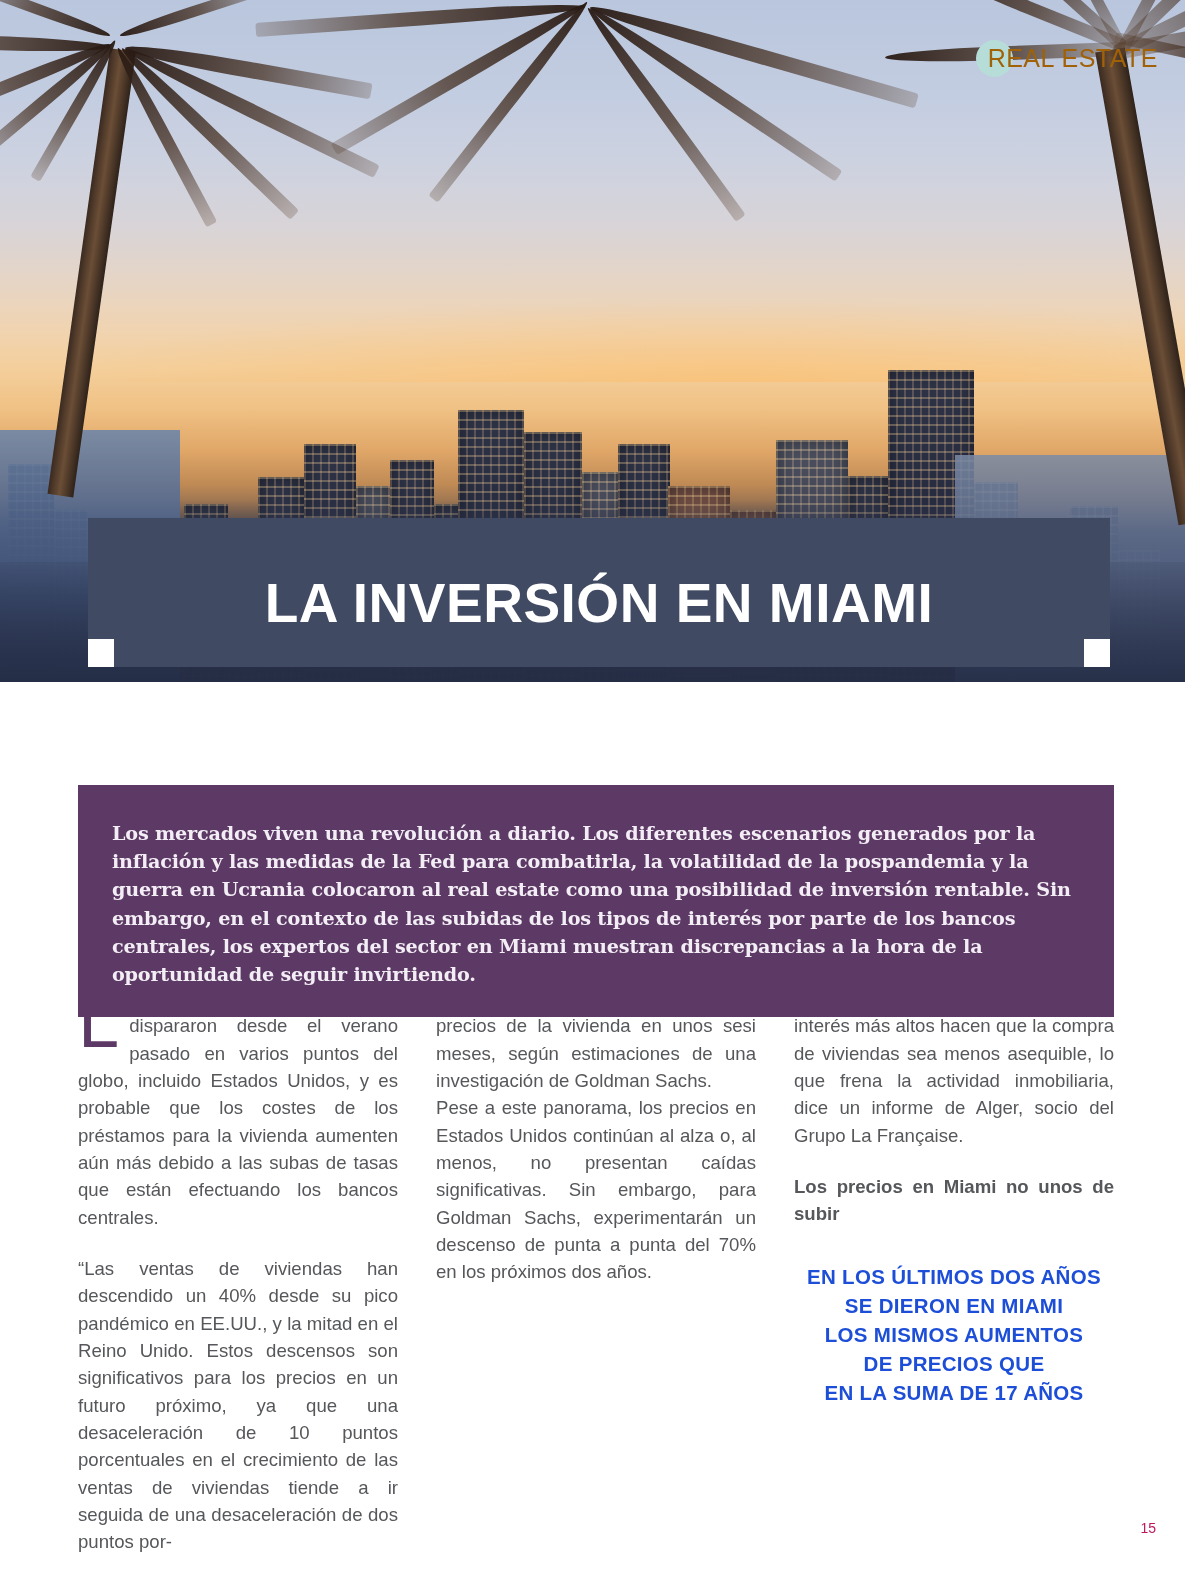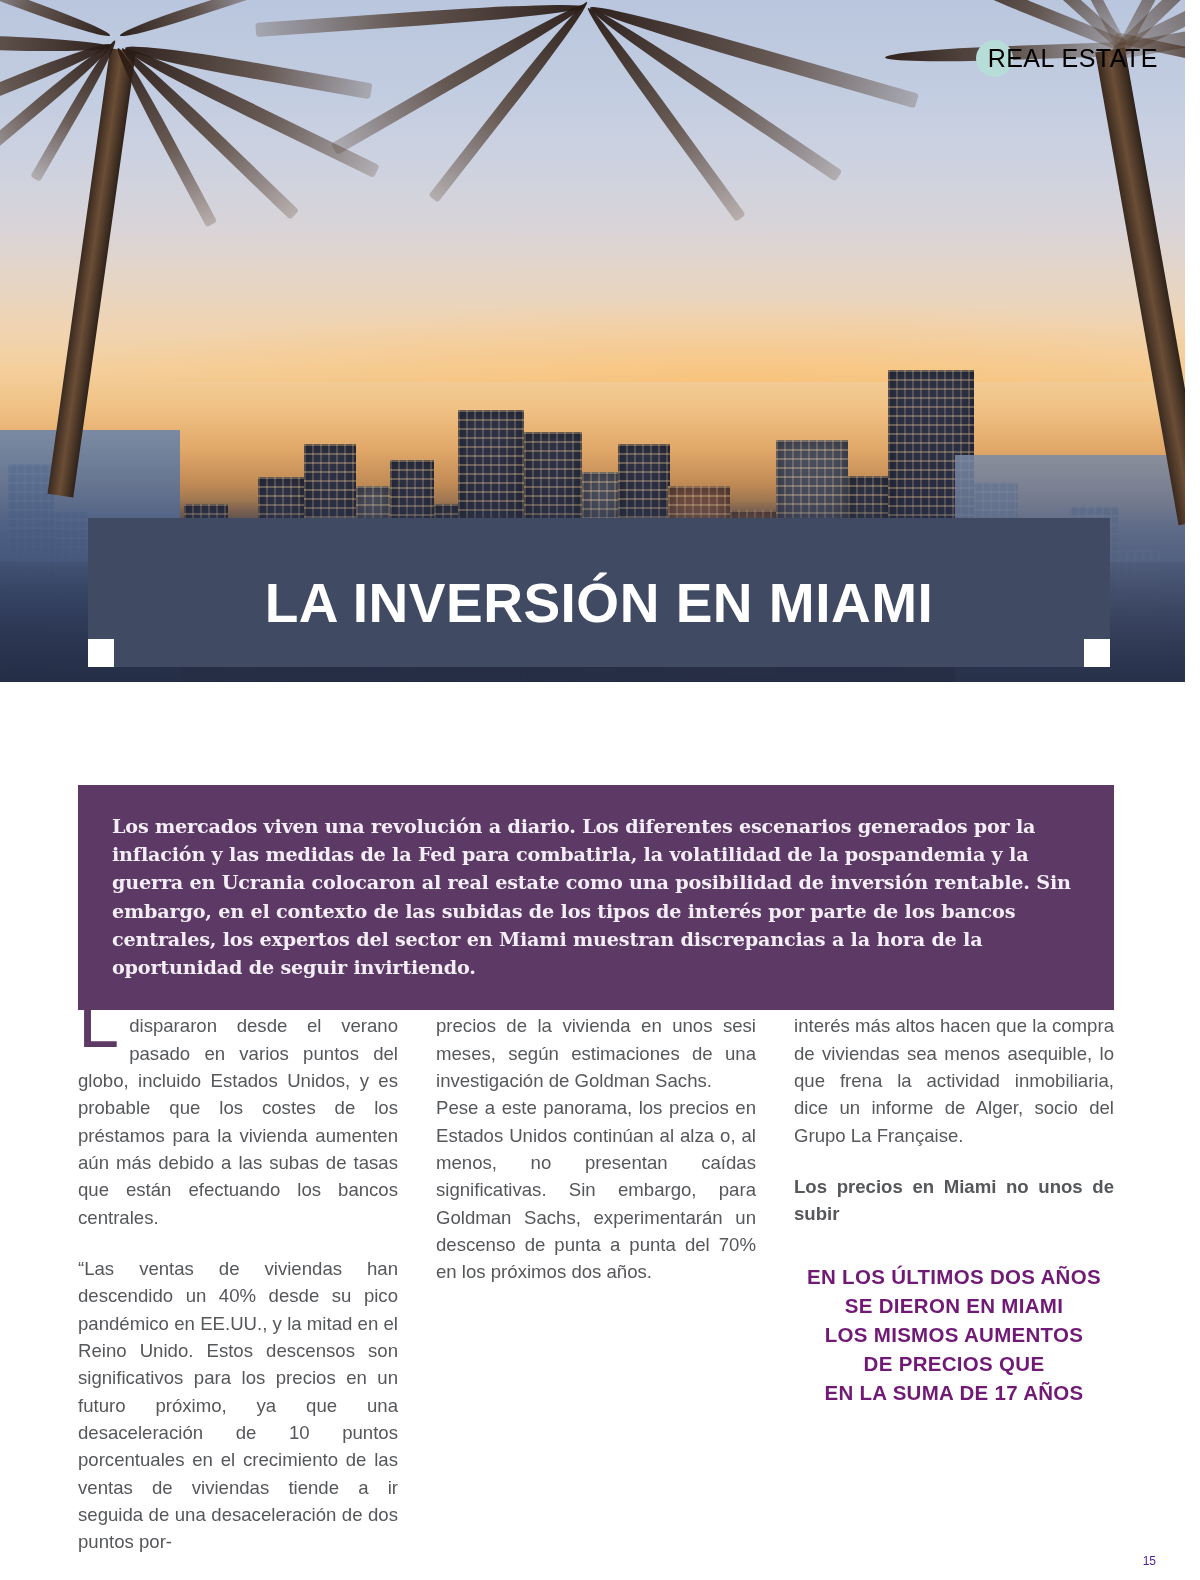--- a/index.html
+++ b/index.html
@@ -121,21 +121,21 @@
   }
   .re-dot {
     position: absolute;
     left: 6px; top: 2px;
     width: 37px; height: 37px;
     border-radius: 50%;
     background: #b7ddd8;
   }
   .re-label {
     position: relative;
-    color: #000000;
+    color: #a16207;
     font-size: 25px;
     letter-spacing: .5px;
     font-weight: 400;
     padding-left: 18px;
     white-space: nowrap;
   }
 
   
   .title-block {
     position: absolute;
@@ -174,21 +174,21 @@
   }
   .notch.left  { left: 0; }
   .notch.right { right: 0; }
 
   
   .lead-box {
     position: absolute;
     left: 78px; top: 785px;
     width: 1036px;
     background: #5d3a65;
-    padding: 28px 34px 28px;
+    padding: 35px 34px 28px;
     box-sizing: border-box;
     z-index: 4;
   }
   .lead-text {
     margin: 0;
     color: #f3eef5;
     font-family: "DejaVu Serif", serif;
     font-weight: bold;
     font-size: 19.2px;
     line-height: 1.47;
@@ -231,34 +231,34 @@
     margin: 0 0 22px;
     font-size: 19.5px;
     font-weight: bold;
     line-height: 1.35;
     color: #3f4f63;
     text-align: left;
   }
 
   .pullquote {
     margin: 34px 0 0;
-    color: #701a75;
+    color: #1d4ed8;
     font-size: 20.5px;
     font-weight: bold;
     line-height: 1.42;
     text-align: center;
     letter-spacing: .3px;
   }
 
   
   .page-num {
     position: absolute;
-    right: 44px; bottom: 12px;
-    font-size: 12px;
-    color: #4c1d95;
+    right: 44px; bottom: 44px;
+    font-size: 14px;
+    color: #be185d;
   }
 </style>
 </head>
 <body>
 
 <div class="hero">
   <div class="sky"></div>
   <div class="glow"></div>
 
   <div class="skyline">

